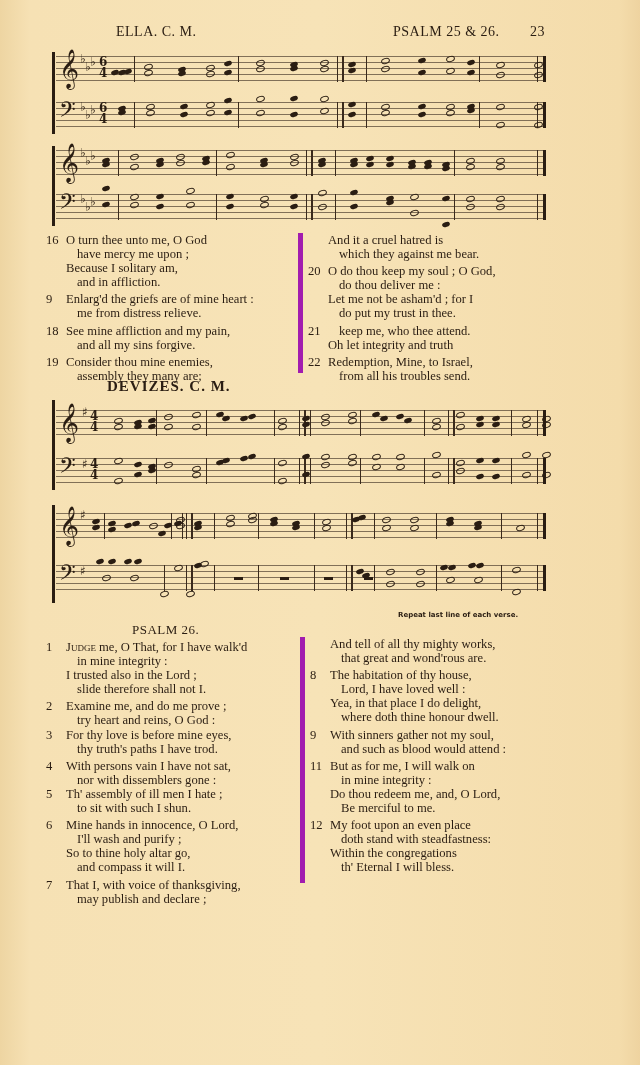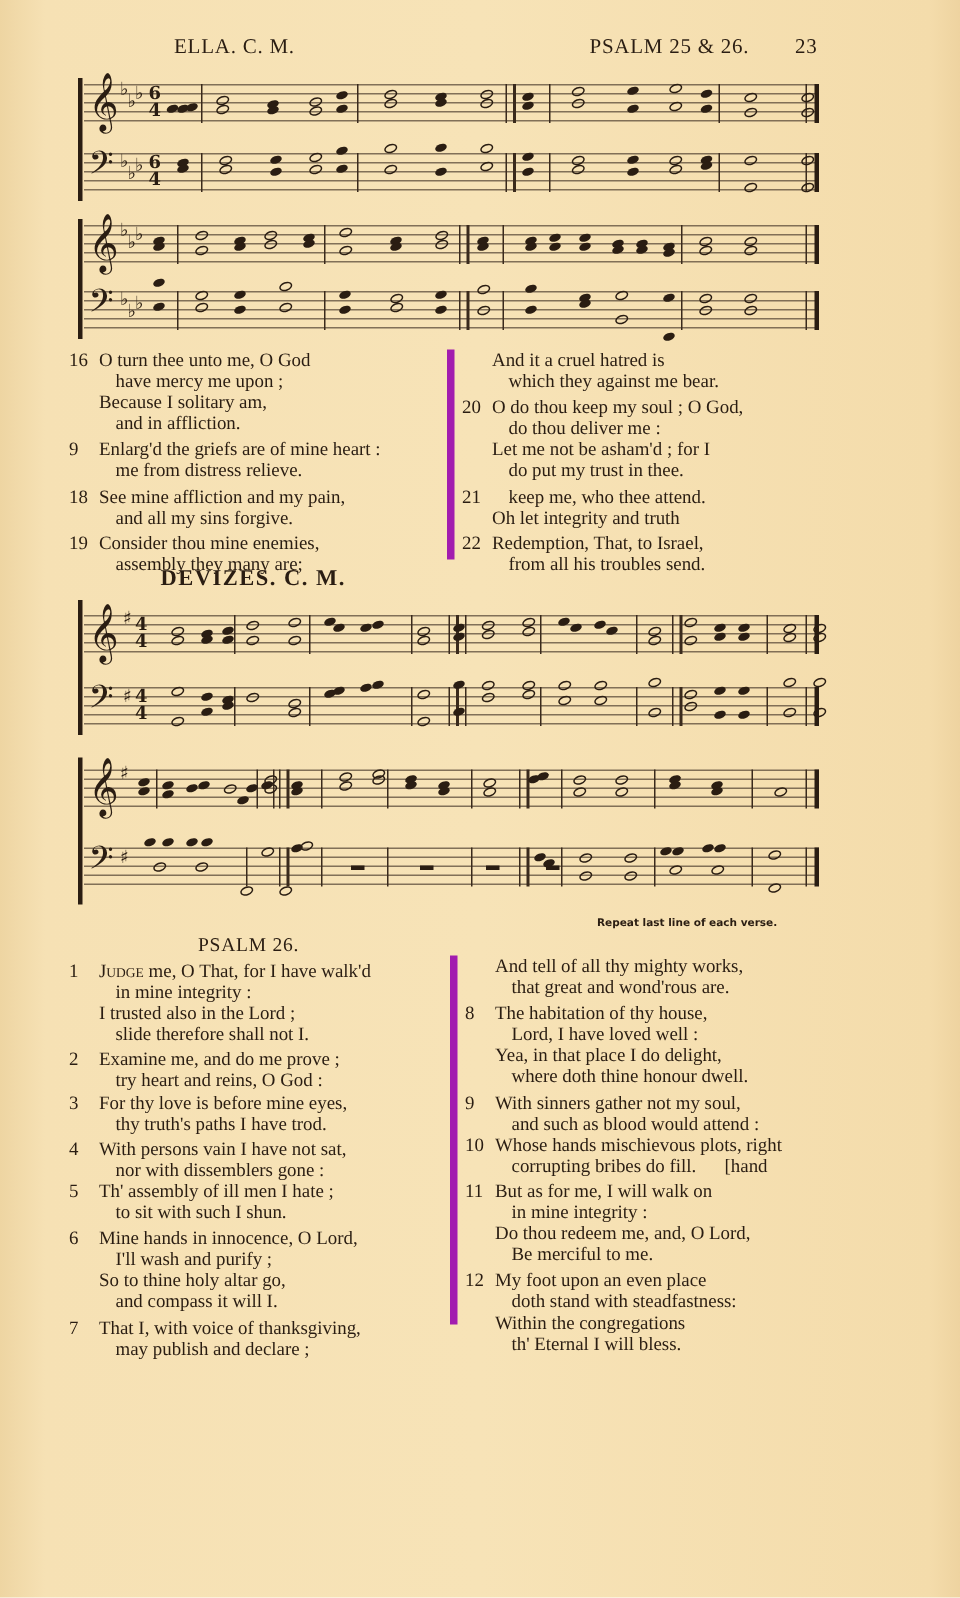--- a/index.html
+++ b/index.html
@@ -305,21 +305,21 @@
       <span class="vline l3">Let me not be asham'd ; for I</span>
       <span class="vline l4">do put my trust in thee.</span>
     </div>
     <div class="verse">
       <span class="vnum">21</span>
       <span class="vline l2">keep me, who thee attend.</span>
       <span class="vline l1">Oh let integrity and truth</span>
     </div>
     <div class="verse">
       <span class="vnum">22</span>
-      <span class="vline l1">Redemption, That, to Israel,</span>
+      <span class="vline l1">Redemption, Mine, to Israel,</span>
       <span class="vline l2">from all his troubles send.</span>
     </div>
   </div>
 
   <div class="tune-title">DEVIZES.  C. M.</div>
 
   <div class="system" style="top:400px;height:90px;">
     <div class="brace"></div>
     <div class="staff" style="top:10px;">
       <div class="line" style="top:0"></div>
@@ -602,25 +602,20 @@
       <span class="vline l1">The habitation of thy house,</span>
       <span class="vline l2">Lord, I have loved well :</span>
       <span class="vline l3">Yea, in that place I do delight,</span>
       <span class="vline l4">where doth thine honour dwell.</span>
     </div>
     <div class="verse">
       <span class="vnum">9</span>
       <span class="vline l1">With sinners gather not my soul,</span>
       <span class="vline l2">and such as blood would attend :</span>
     </div>
-    <div class="verse" style="margin-top:-3px">
-      <span class="vnum">10</span>
-      <span class="vline l1">Whose hands mischievous plots, right</span>
-      <span class="vline l2" style="white-space:pre">corrupting bribes do fill.      [hand</span>
-    </div>
     <div class="verse">
       <span class="vnum">11</span>
       <span class="vline l1">But as for me, I will walk on</span>
       <span class="vline l2">in mine integrity :</span>
       <span class="vline l3">Do thou redeem me, and, O Lord,</span>
       <span class="vline l4">Be merciful to me.</span>
     </div>
     <div class="verse">
       <span class="vnum">12</span>
       <span class="vline l1">My foot upon an even place</span>

